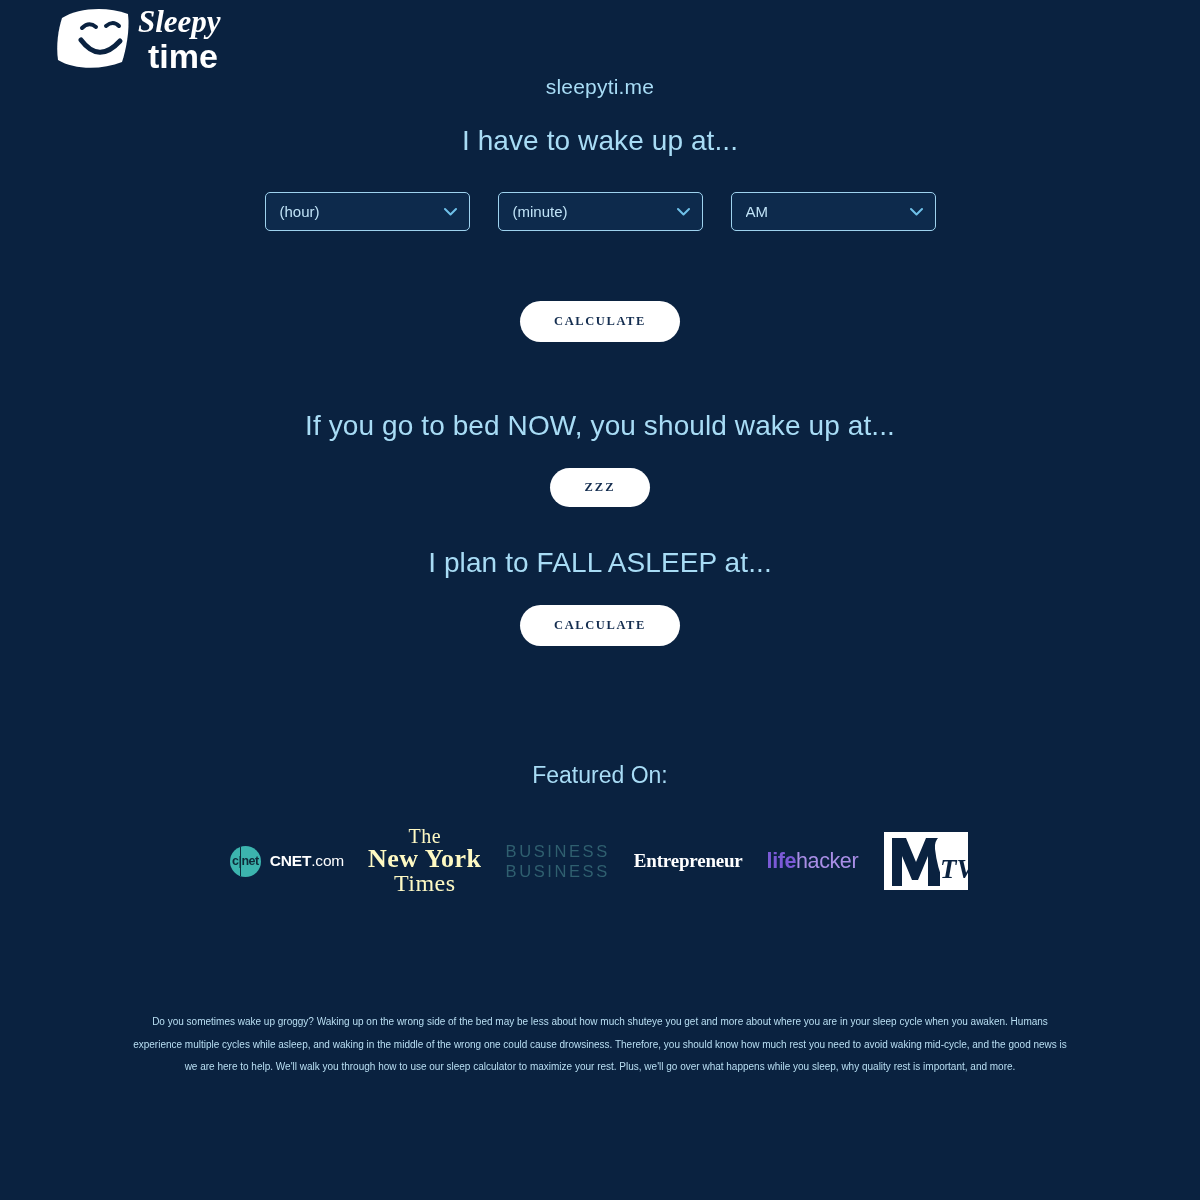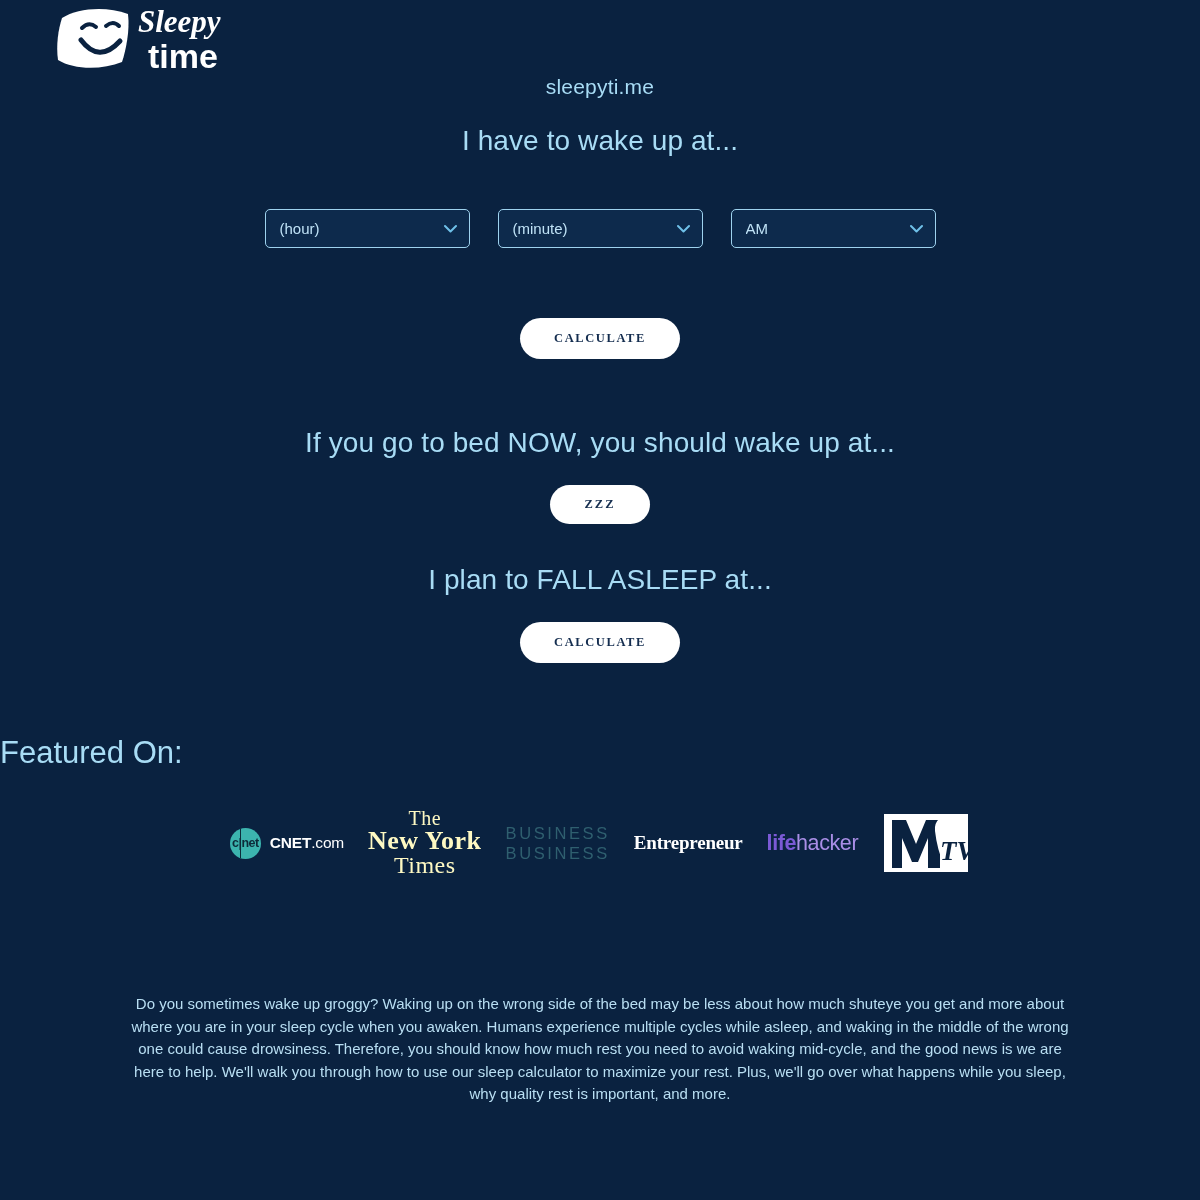--- a/index.html
+++ b/index.html
@@ -48,21 +48,21 @@
   }
   .h-wake   { margin-top: 26px; }
   .h-now    { margin-top: 0; }
   .h-asleep { margin-top: 0; }
 
   
   .select-row {
     display: flex;
     justify-content: center;
     gap: 28px;
-    margin-top: 52px;
+    margin-top: 35px;
   }
   .sel {
     position: relative;
     height: 39px;
   }
   .sel-hour   { width: 205px; }
   .sel-minute { width: 205px; }
   .sel-ampm   { width: 205px; }
   select.styled {
     -webkit-appearance: none;
@@ -112,25 +112,25 @@
     letter-spacing: 2px;
   }
   .row-calc-1 { margin-top: 70px; }
   .row-now    { margin-top: 68px; }
   .row-zzz    { margin-top: 26px; }
   .row-asleep { margin-top: 40px; }
   .row-calc-2 { margin-top: 26px; }
 
   
   .featured-title {
-    text-align: left;
-    font-size: 31px;
+    text-align: center;
+    font-size: 23px;
     font-weight: 400;
     color: #a8dcf5;
-    margin-top: 72px;
+    margin-top: 116px;
   }
   .logos {
     display: flex;
     justify-content: center;
     align-items: center;
     gap: 24px;
     margin-top: 32px;
     height: 80px;
   }
   .logo-item { display: flex; align-items: center; }
@@ -200,21 +200,21 @@
   .mtv-box { line-height: 0; }
 
   
   .article {
     width: 940px;
     margin: 0 auto;
     padding-top: 110px;
   }
   .body-copy {
     text-align: center;
-    font-size: 15px;
+    font-size: 10px;
     line-height: 22.6px;
     color: #b9dff3;
     margin: 0;
   }
 </style>
 </head>
 <body>
 
 <div class="logo-wrap">
   <svg class="logo-svg" width="210" height="78" viewBox="0 0 210 78" xmlns="http://www.w3.org/2000/svg">

